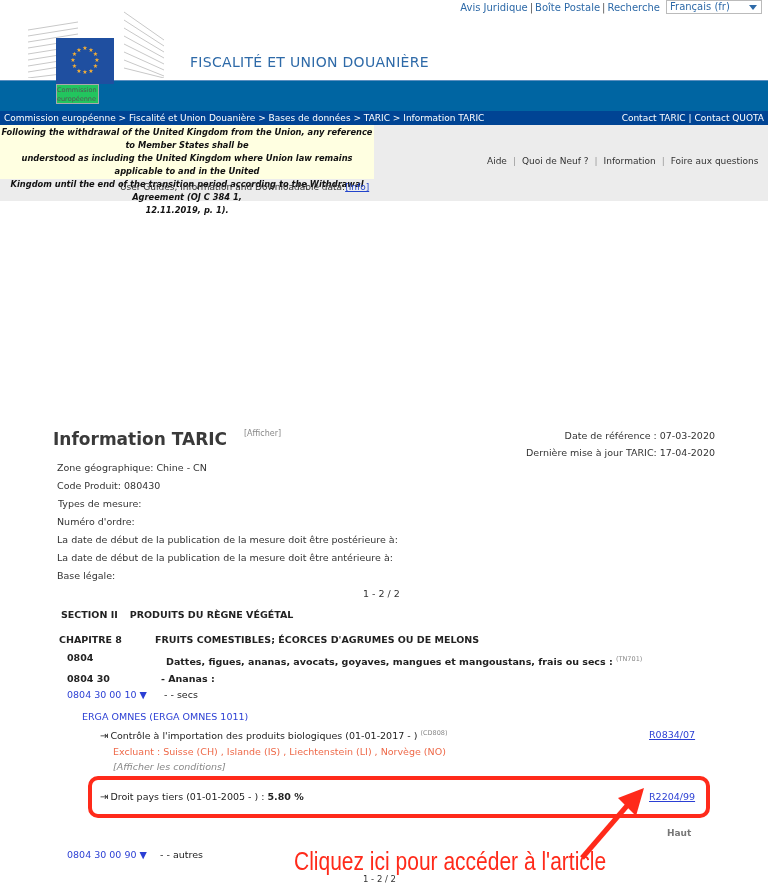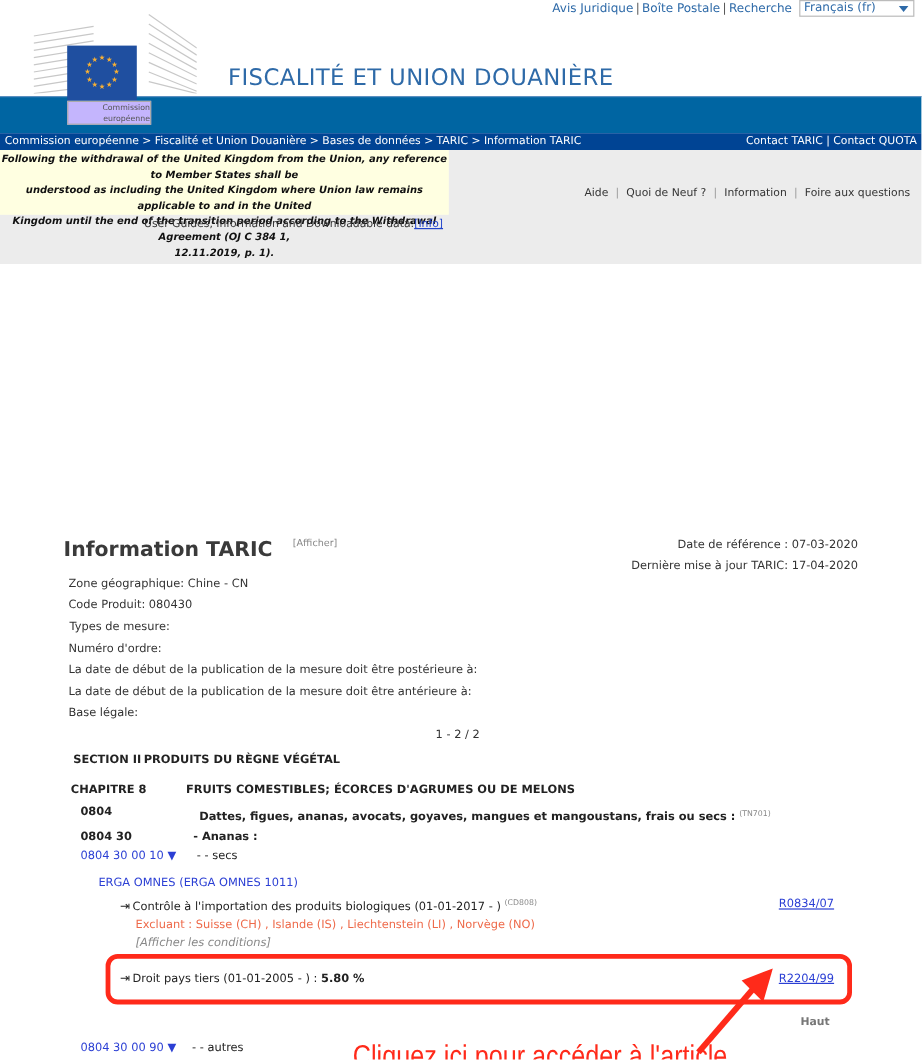--- a/index.html
+++ b/index.html
@@ -1,41 +1,41 @@
 <!DOCTYPE html>
 <html><head>
 <meta charset="utf-8">
 <style>
   * { box-sizing: border-box; margin: 0; padding: 0; }
   html, body { width: 768px; height: 883px; overflow: hidden; background: #ffffff; font-family: "DejaVu Sans", sans-serif; color: #333; }
   .header { position: relative; height: 80px; background: #fff; }
   .logo-bldg { position: absolute; left: 28px; top: 10px; width: 136px; height: 68px; }
   .logo-flag { position: absolute; left: 56px; top: 38px; width: 58px; height: 46px; background: #1f4fa0; z-index: 2; }
-  .logo-sub { position: absolute; left: 56px; top: 84px; width: 70px; height: 20px; background: #c4b5fd; border: 1px solid #aaa; font-size: 6.5px; line-height: 9px; color: #555; text-align: right; z-index: 2; padding-top: 1px; }
-  .site-title { position: absolute; left: 190px; top: 54px; font-family: "DejaVu Sans", sans-serif; font-size: 19px; color: #2e6aa8; letter-spacing: 0.3px; }
+  .logo-sub { position: absolute; left: 56px; top: 84px; width: 43px; height: 20px; background: #22c55e; border: 1px solid #aaa; font-size: 6.5px; line-height: 9px; color: #555; text-align: left; z-index: 2; padding-top: 1px; }
+  .site-title { position: absolute; left: 190px; top: 54px; font-family: "DejaVu Sans", sans-serif; font-size: 14px; color: #2e6aa8; letter-spacing: 0.3px; }
   .toplinks { position: absolute; right: 6px; top: 0px; display: flex; align-items: center; font-size: 10px; color: #2e6aa8; }
   .toplinks .sep { margin: 0 2px; color: #555; }
   .lang-select { margin-left: 6px; width: 96px; height: 14px; border: 1px solid #bbb; font-size: 10px; color: #2e6aa8; padding-left: 3px; position: relative; line-height: 12px; }
   .lang-select .arrow { position: absolute; right: 4px; top: 4px; width: 0; height: 0; border-left: 4px solid transparent; border-right: 4px solid transparent; border-top: 5px solid #2e6aa8; }
   .blueband { height: 31px; background: #0065a2; border-top: 1px solid #5a8fc0; }
   .breadbar { height: 14px; background: #004494; color: #fff; font-size: 9px; line-height: 14px; display: flex; justify-content: space-between; padding: 0 4px; }
-  .greyarea { background: #ececec; height: 95px; position: relative; }
+  .greyarea { background: #ececec; height: 76px; position: relative; }
   .notice { position: absolute; left: 0; top: 0; width: 374px; height: 54px; background: #ffffe1; font-size: 8.3px; font-weight: bold; font-style: italic; text-align: center; line-height: 13px; padding-top: 1px; color: #111; }
   .toolnav { position: absolute; left: 487px; top: 31px; font-size: 9px; color: #333; display: flex; }
   .toolnav .s { color: #999; margin: 0 6px; }
   .userguides { position: absolute; left: 120px; top: 57px; font-size: 9px; color: #333; }
   .userguides a { color: #2244cc; text-decoration: underline; }
   .main { position: relative; }
   .page-title { position: absolute; left: 53px; top: 228px; font-size: 17px; font-weight: bold; color: #3a3a3a; }
   .afficher-top { position: absolute; left: 244px; top: 228px; font-size: 8px; color: #888; }
   .dates { position: absolute; right: 53px; top: 226px; font-size: 9.5px; color: #333; text-align: right; line-height: 17px; }
   .field { position: absolute; left: 57px; font-size: 9.5px; color: #333; }
   .pager { position: absolute; left: 363px; font-size: 9.5px; color: #333; }
   .section { position: absolute; left: 61px; top: 408px; font-size: 9.5px; font-weight: bold; color: #222; }
-  .section span + span { margin-left: 2px; }
+  .section span + span { margin-left: 12px; }
   .chapter { position: absolute; left: 59px; top: 433px; font-size: 9.5px; font-weight: bold; color: #222; }
   .chapter span + span { margin-left: 10px; padding-left: 23px; }
   .code { position: absolute; font-size: 9.5px; font-weight: bold; color: #222; }
   .desc { position: absolute; font-size: 9.5px; color: #222; }
   .blue { color: #2b3fd4; }
   .tnref { position: absolute; left: 616px; top: 454px; font-size: 6.5px; color: #888; }
   .erga { position: absolute; left: 82px; top: 510px; font-size: 9.5px; color: #2b3fd4; }
   .measure { position: absolute; left: 100px; font-size: 9.5px; color: #222; }
   .measure .arr { font-size: 10px; margin-right: 2px; }
   .sup { font-size: 6.5px; color: #888; vertical-align: super; margin-top: 20px; }

